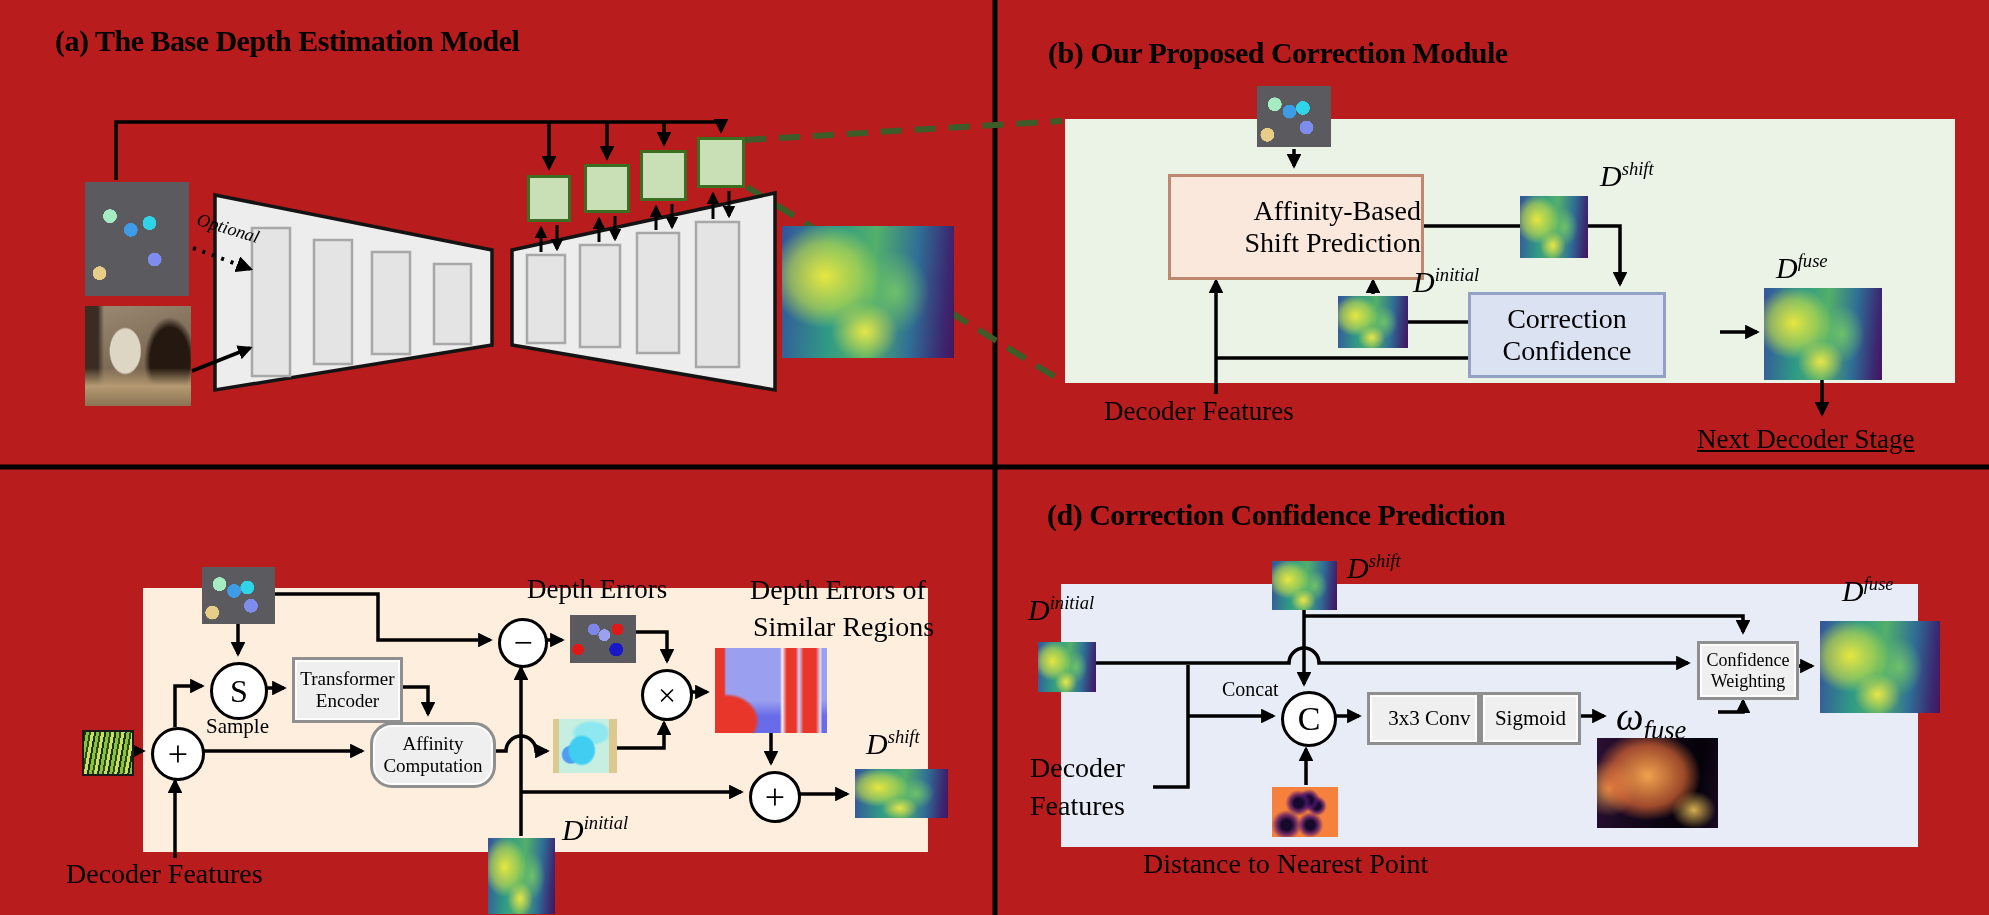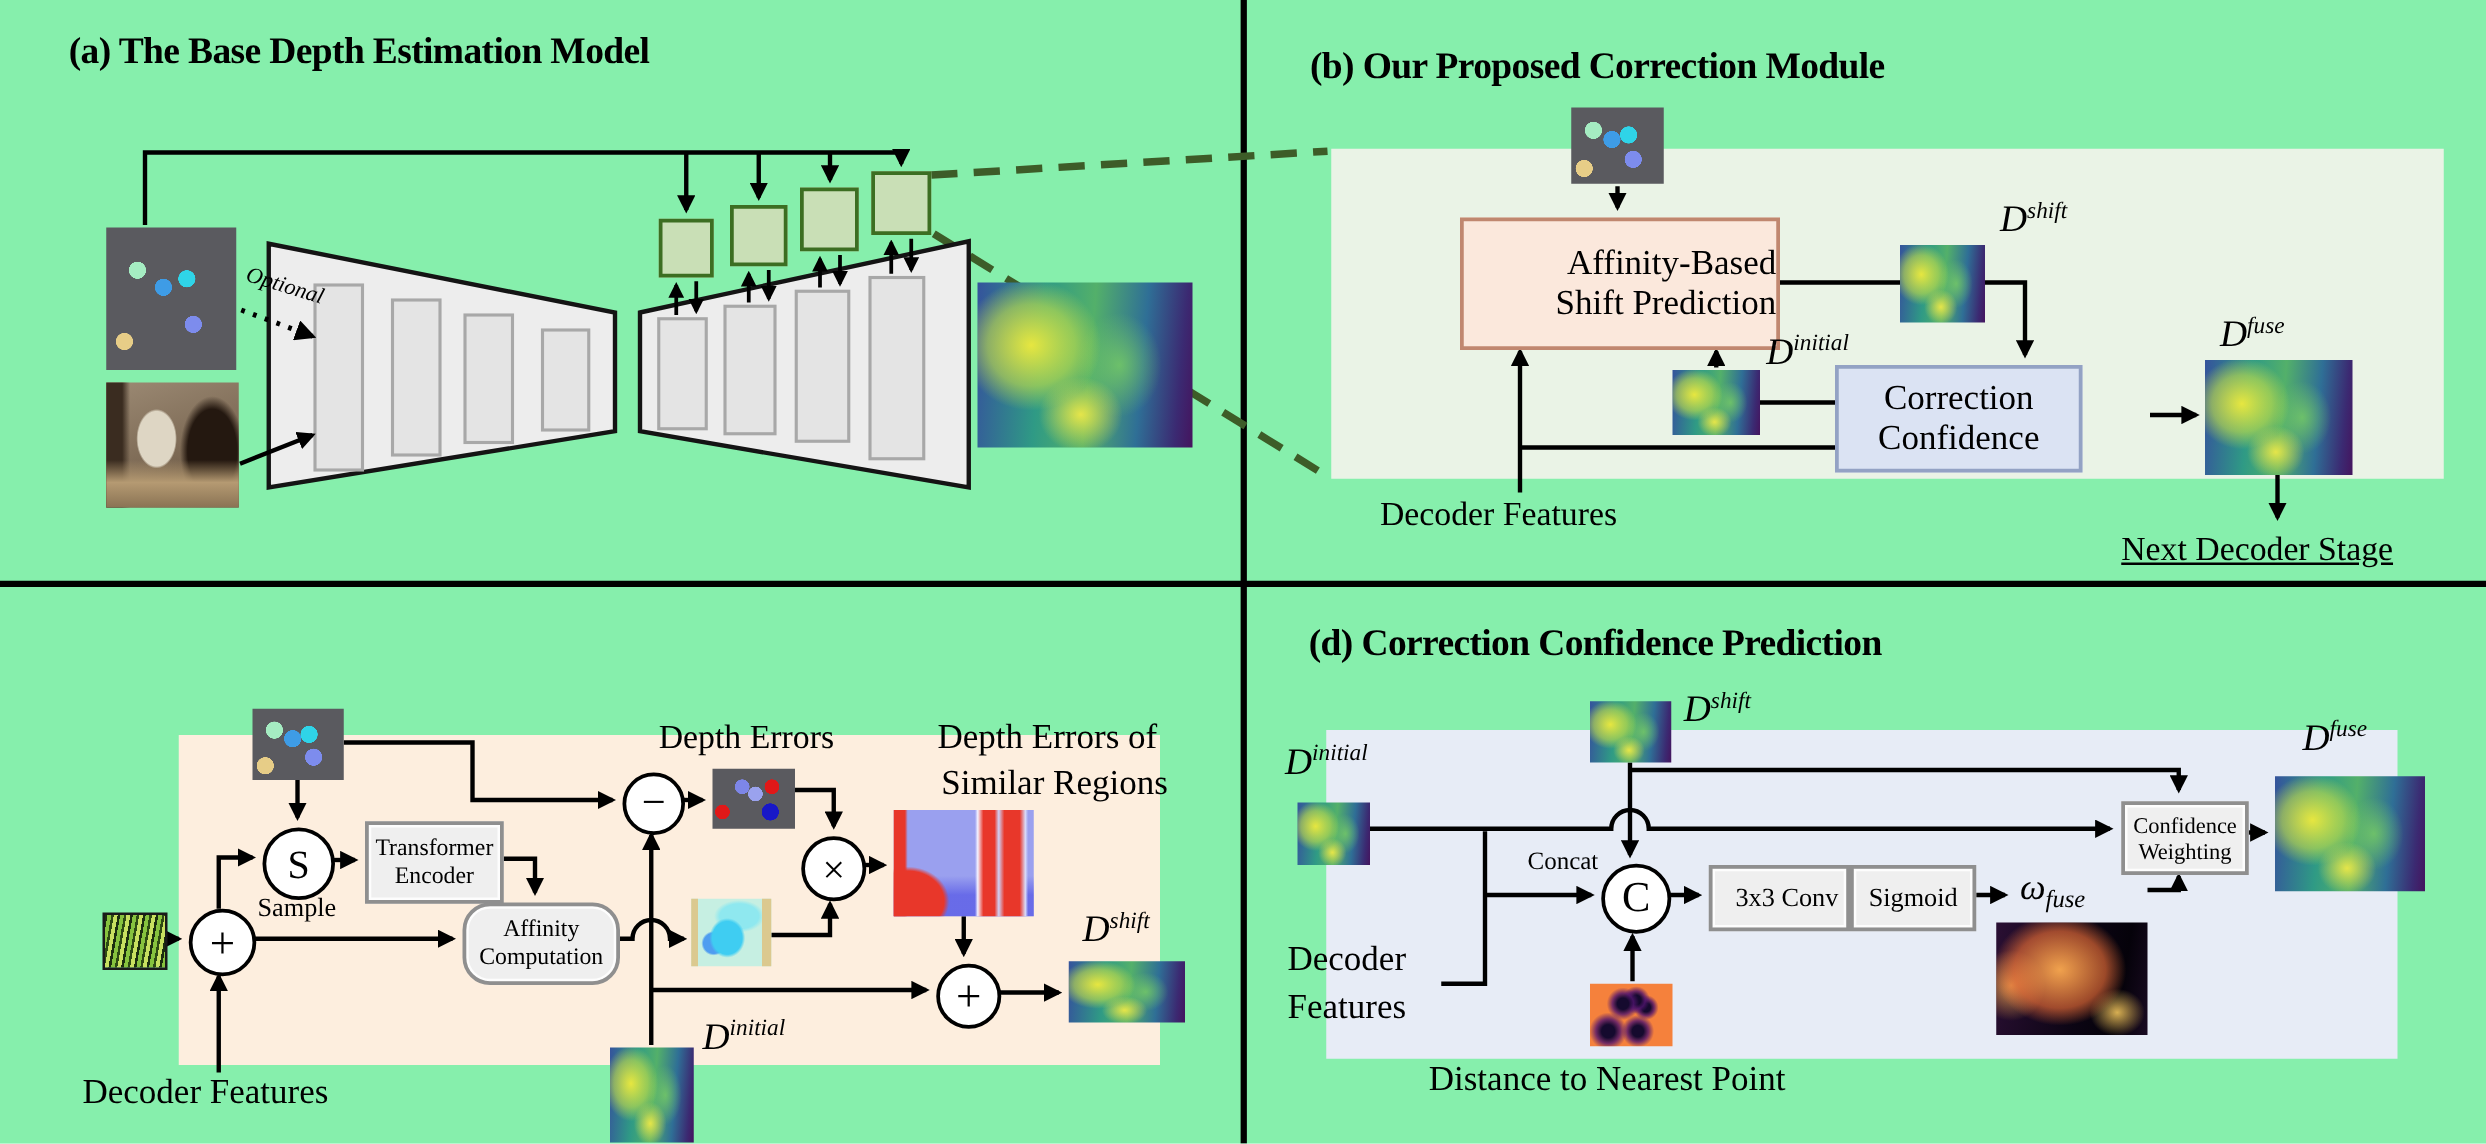--- a/index.html
+++ b/index.html
@@ -1,16 +1,16 @@
 <!DOCTYPE html>
 <html><head>
 <meta charset="utf-8">
 <style>
   html,body{margin:0;padding:0;background:#fff;}
-  #fig{position:relative;width:1989px;height:915px;background:#86efac;overflow:hidden;
+  #fig{position:relative;width:1989px;height:915px;background:#b91c1c;overflow:hidden;
        font-family:"Liberation Serif",serif;color:#000;}
   .lbl{position:absolute;white-space:nowrap;font-family:"Liberation Serif",serif;color:#000;}
   .title{font-weight:bold;font-size:30px;letter-spacing:-0.5px;}
   .t27{font-size:27px;}
   .t28{font-size:28px;}
   .panelbg{position:absolute;}
   .bg-b{background:#eaf3e6;}
   .bg-c{background:#fdeede;}
   .bg-d{background:#e7ecf6;}
   .box{position:absolute;display:flex;flex-direction:column;align-items:center;justify-content:center;
@@ -276,21 +276,21 @@
   <div class="lbl" style="left:1222px;top:678px;font-size:20px;">Concat</div>
   <div class="op" style="left:1281px;top:691px;width:50px;height:50px;font-size:34px;">
     <span>C</span>
   </div>
   <div class="box gbox" style="left:1367px;top:692px;width:95px;height:47px;font-size:21px;padding-left:12px;">
     <span>3x3 Conv</span>
   </div>
   <div class="box gbox" style="left:1480px;top:692px;width:95px;height:47px;font-size:21px;text-align:center;">
     <span>Sigmoid</span>
   </div>
-  <div class="lbl math" style="left:1616px;top:694px;font-size:29px;">
+  <div class="lbl math" style="left:1616px;top:694px;font-size:39px;">
     <span>ω</span><sub>fuse</sub>
   </div>
   <div class="box gbox" style="left:1697px;top:641px;width:96px;height:53px;font-size:18px;">
     <span>Confidence</span>
     <span>Weighting</span>
   </div>
   <div class="im infconf" style="left:1597px;top:738px;width:121px;height:90px;"></div>
   <div class="im infdist" style="left:1272px;top:787px;width:66px;height:50px;"></div>
   <div class="lbl t28" style="left:1143px;top:848px;">Distance to Nearest Point</div>
   <div class="lbl t28" style="left:1030px;top:752px;">Decoder</div>

